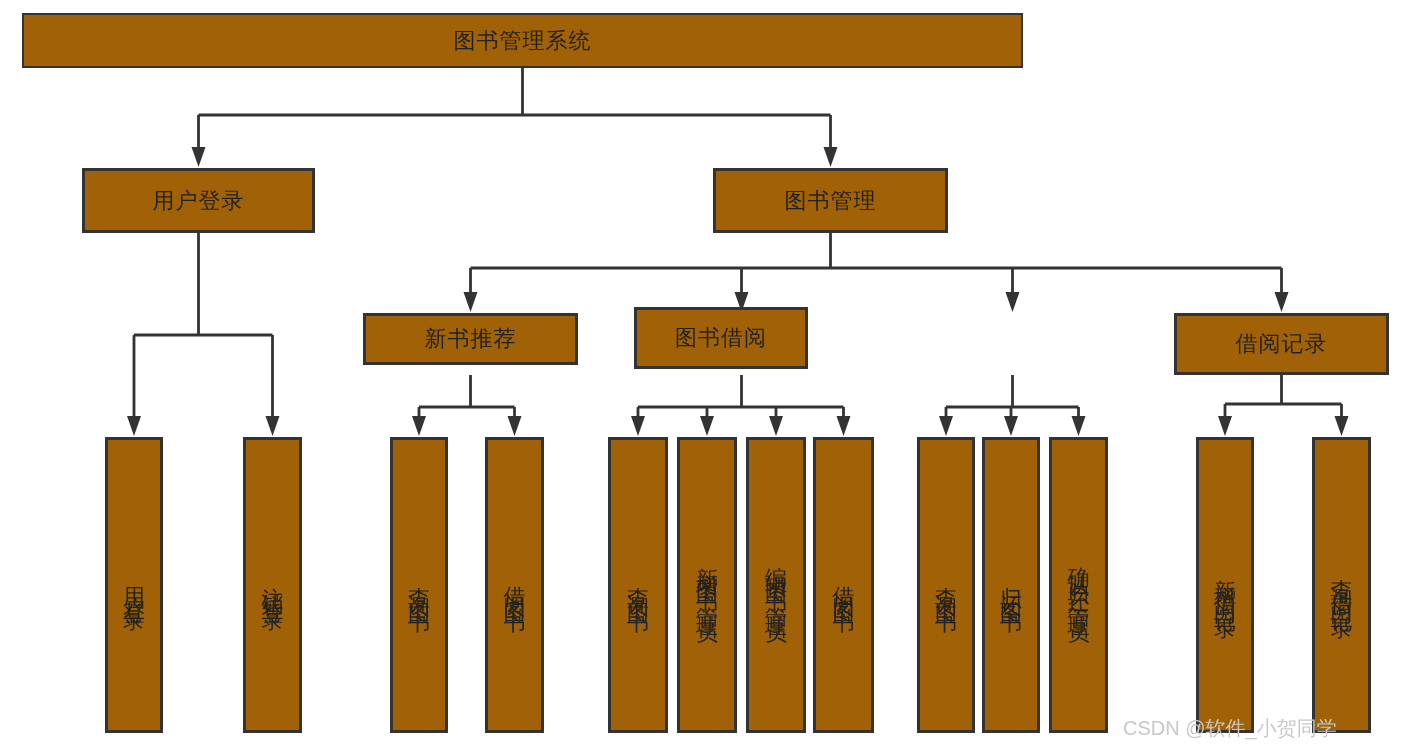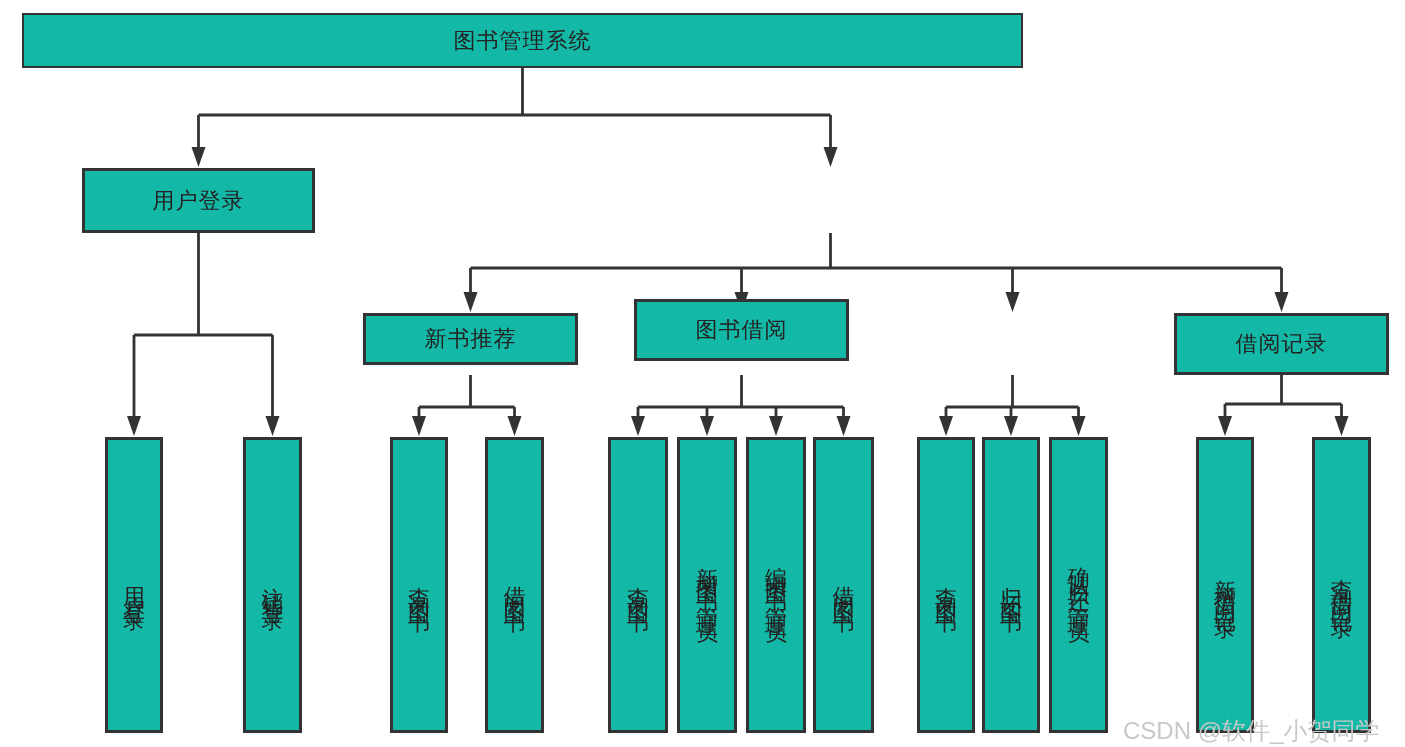--- a/index.html
+++ b/index.html
@@ -9,34 +9,34 @@
   html,body{margin:0;padding:0;background:#fff;}
   .canvas{
     position:relative;width:1405px;height:747px;overflow:hidden;
     background:var(--background);
     font-family:"Liberation Sans", sans-serif;
   }
   svg.connectors{position:absolute;left:0;top:0;width:1405px;height:747px;}
   svg.connectors path{stroke:var(--line);stroke-width:2.8;fill:none;}
   svg.connectors polygon{fill:var(--line);stroke:none;}
   .node{
-    position:absolute;box-sizing:border-box;background:#14b8a6;
+    position:absolute;box-sizing:border-box;background:#a16207;
     border:3px solid var(--border);color:var(--text);
     display:flex;align-items:center;justify-content:center;
     font-size:22px;line-height:1;white-space:nowrap;
   }
   .node.root{border-width:2.5px;letter-spacing:1px;}
   .node.h{letter-spacing:1px;}
   .node.v{
     writing-mode:vertical-rl;text-orientation:mixed;
     letter-spacing:8px;font-size:22px;white-space:normal;
   }
   .watermark{
     position:absolute;left:1123px;top:715px;z-index:3;
-    font-size:24px;color:var(--watermark);white-space:nowrap;
+    font-size:20px;color:var(--watermark);white-space:nowrap;
     font-family:"Liberation Sans", sans-serif;
   }
 </style>
 </head>
 <body>
 
 <div class="canvas">
 
   <svg class="connectors" viewBox="0 0 1405 747">
     <g>
@@ -83,23 +83,24 @@
     <g>
       <path d="M1281.5 375 L1281.5 404 M1225 404 L1341.5 404 M1225 404 L1225 419 M1341.5 404 L1341.5 419"></path>
       <polygon points="1218,416 1232,416 1225,436"></polygon>
       <polygon points="1334.5,416 1348.5,416 1341.5,436"></polygon>
     </g>
   </svg>
 
   <div class="node root h" style="left:22px;top:13px;width:1001px;height:55px">图书管理系统</div>
 
   <div class="node h" style="left:82px;top:168px;width:233px;height:65px">用户登录</div>
+  <div class="node h" style="left:713px;top:168px;width:235px;height:65px">图书管理</div>
 
   <div class="node h" style="left:363px;top:313px;width:215px;height:52px">新书推荐</div>
-  <div class="node h" style="left:634px;top:299px;width:215px;height:62px">图书借阅</div>
+  <div class="node h" style="left:634px;top:307px;width:174px;height:62px">图书借阅</div>
   <div class="node h" style="left:1174px;top:313px;width:215px;height:62px">借阅记录</div>
 
   <div class="node v" style="left:105px;top:437px;width:58px;height:296px">用户登录</div>
   <div class="node v" style="left:243px;top:437px;width:59px;height:296px">注销登录</div>
 
   <div class="node v" style="left:390px;top:437px;width:58px;height:296px">查询图书</div>
   <div class="node v" style="left:485px;top:437px;width:59px;height:296px">借阅图书</div>
 
   <div class="node v" style="left:608px;top:437px;width:60px;height:296px">查询图书</div>
   <div class="node v" style="left:677px;top:437px;width:60px;height:296px">新增图书（管理员）</div>

